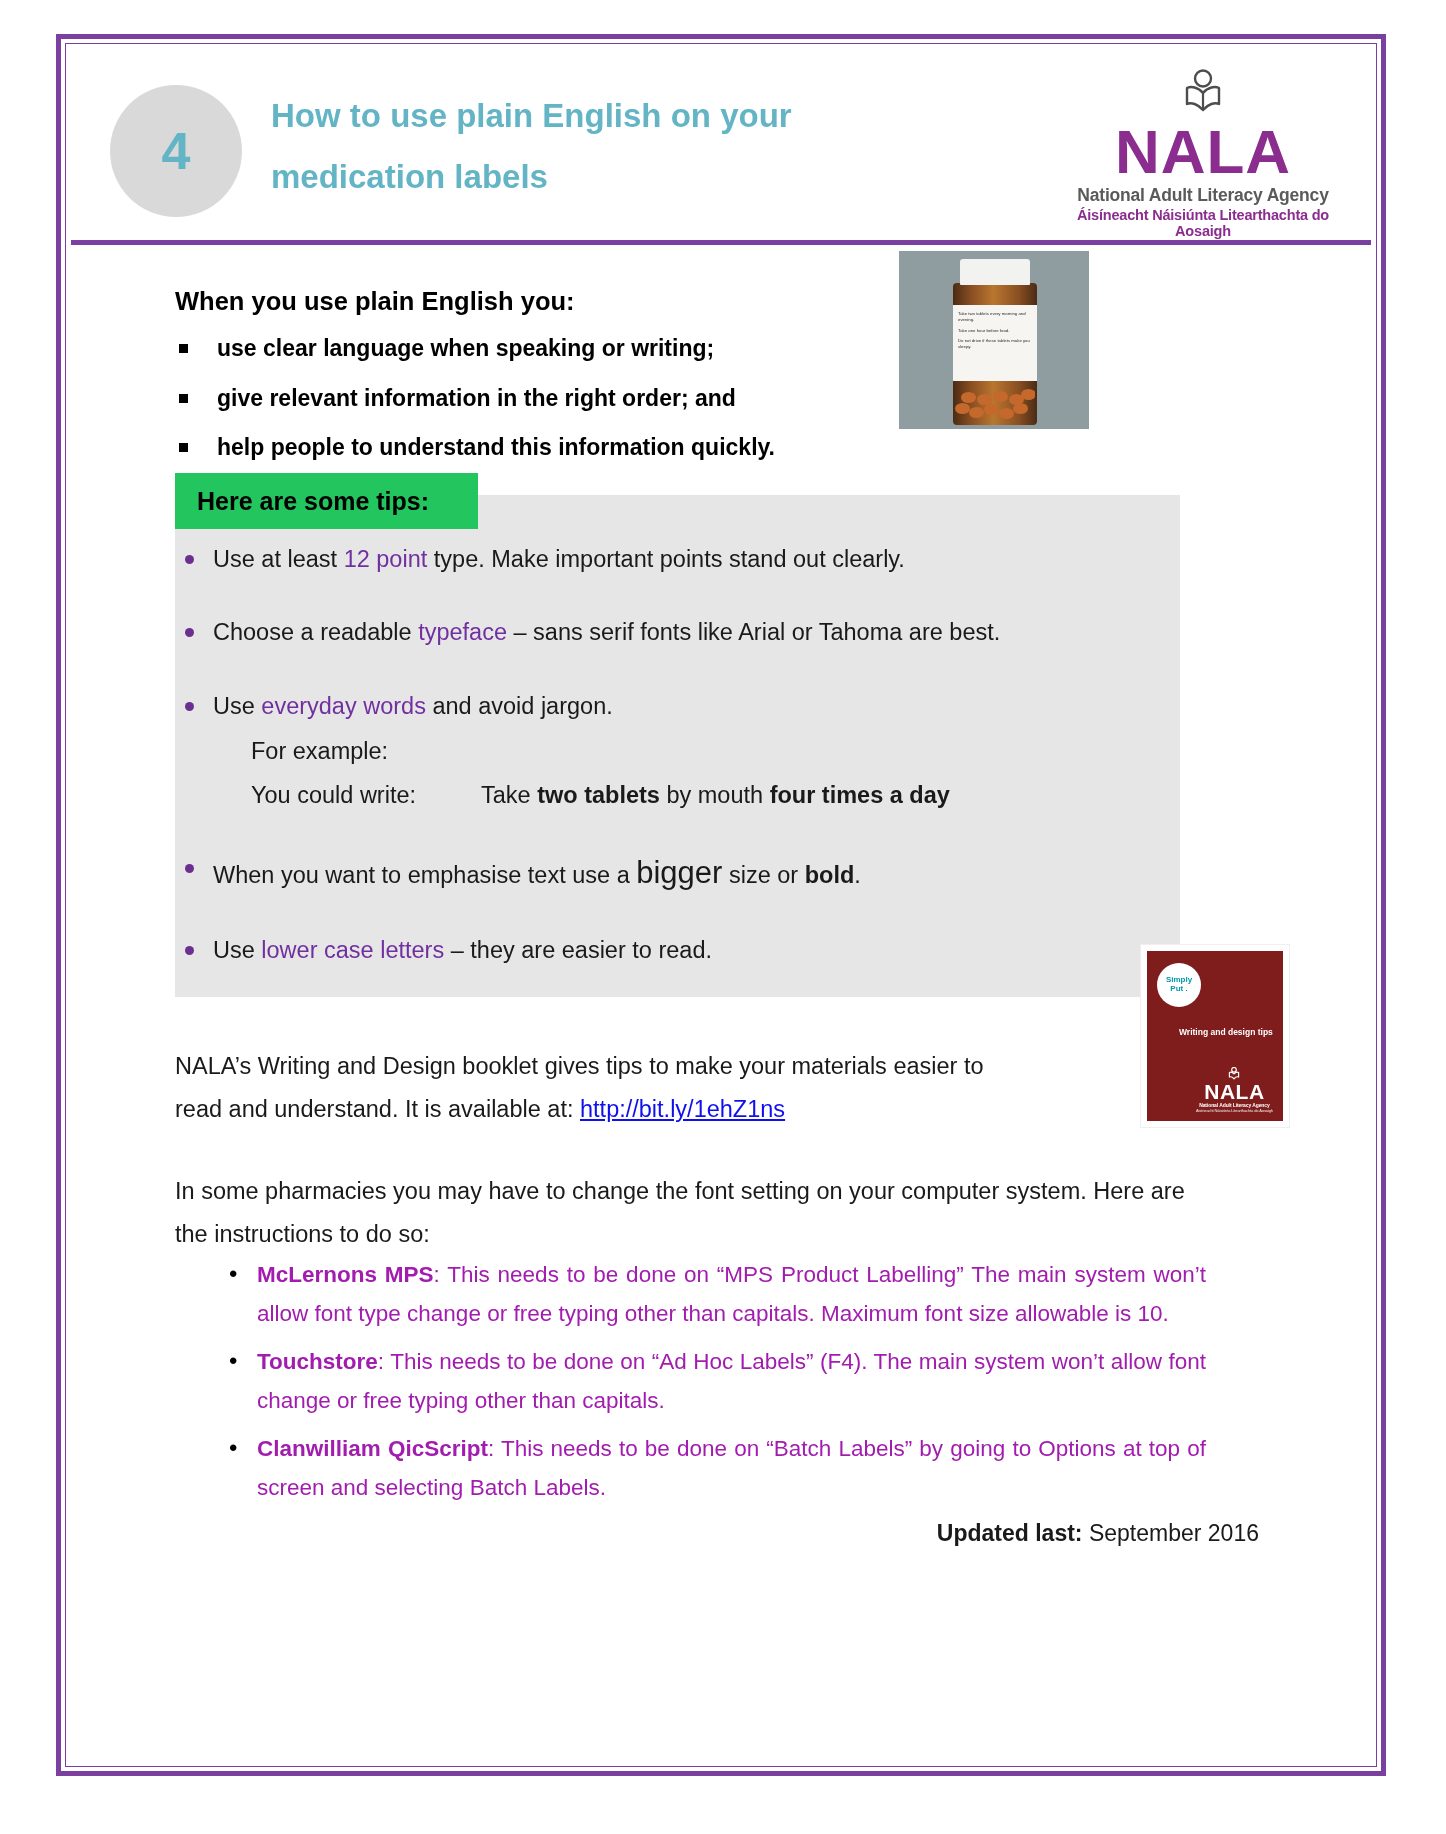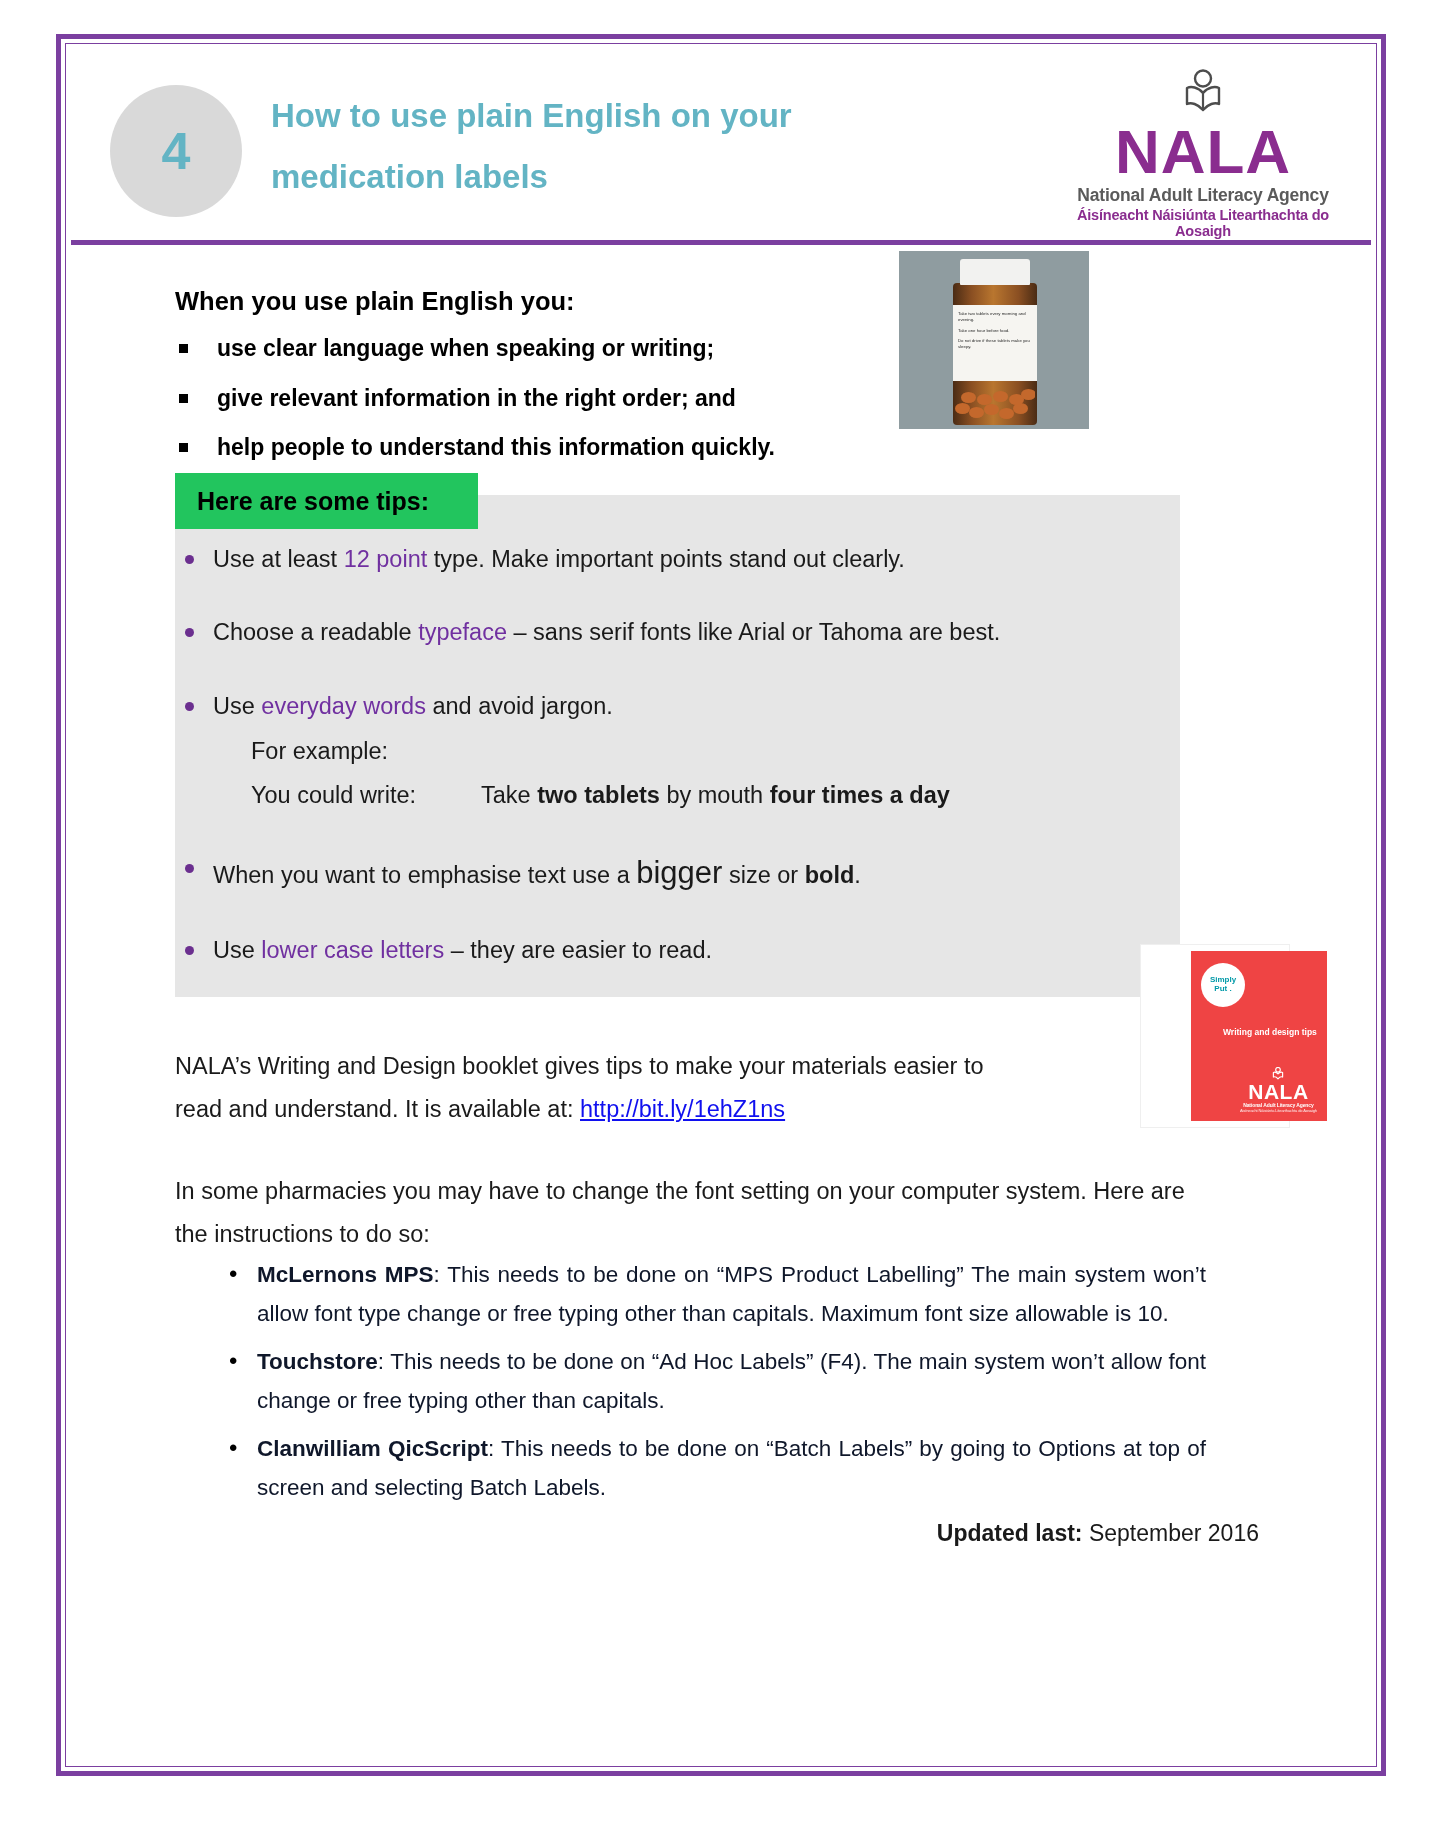--- a/index.html
+++ b/index.html
@@ -307,22 +307,21 @@
     height: 182px;
     background: #ffffff;
     box-shadow: 0 0 0 1px #efefef;
     padding: 6px;
     box-sizing: border-box;
   }
   .booklet-cover {
     position: relative;
     width: 100%;
     height: 100%;
-    background: #ef4444;
-    margin-left: 44px;
+    background: #7f1d1d;
   }
   .simply-put {
     position: absolute;
     left: 10px;
     top: 12px;
     width: 44px;
     height: 44px;
     border-radius: 50%;
     background: #ffffff;
     display: flex;
@@ -388,21 +387,21 @@
     left: 150px;
     top: 1010px;
     width: 985px;
     margin: 0;
     padding: 0;
     list-style: none;
   }
   .sys-list li {
     font-size: 22.5px;
     line-height: 1.75;
-    color: #0f172a;
+    color: #a21caf;
     position: relative;
     padding-left: 36px;
     margin-bottom: 8px;
     text-align: justify;
   }
   .sys-list li::before {
     content: "\2022";
     position: absolute;
     left: 8px;
     top: -2px;

